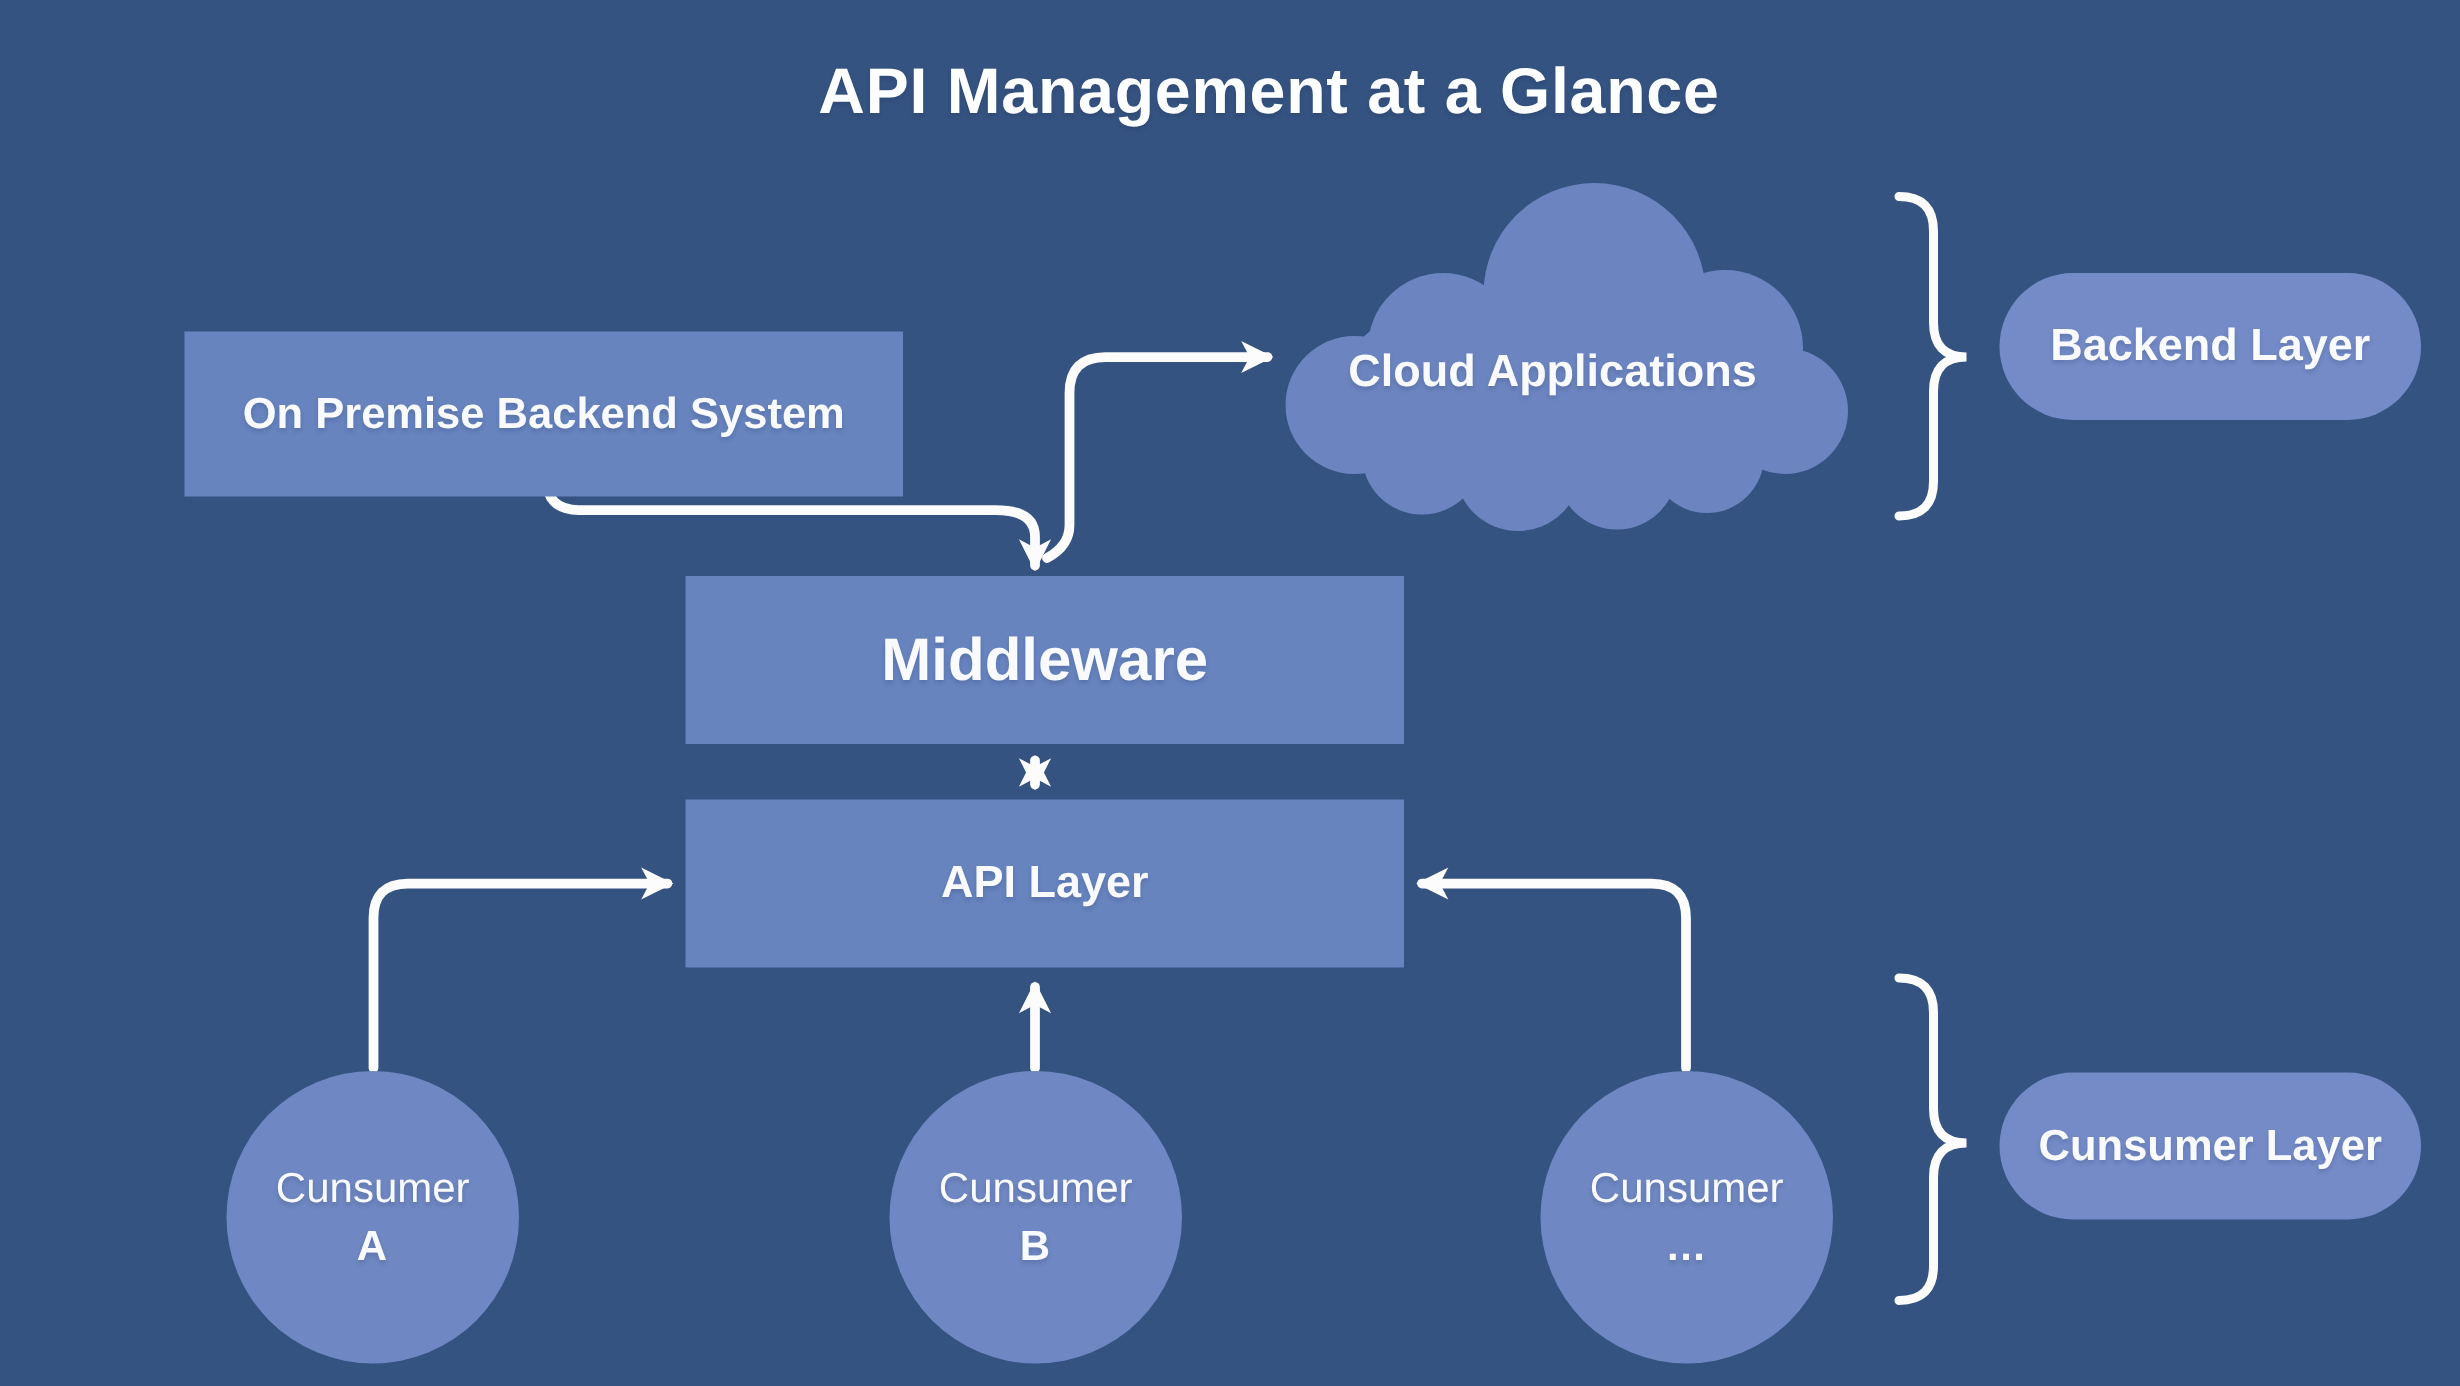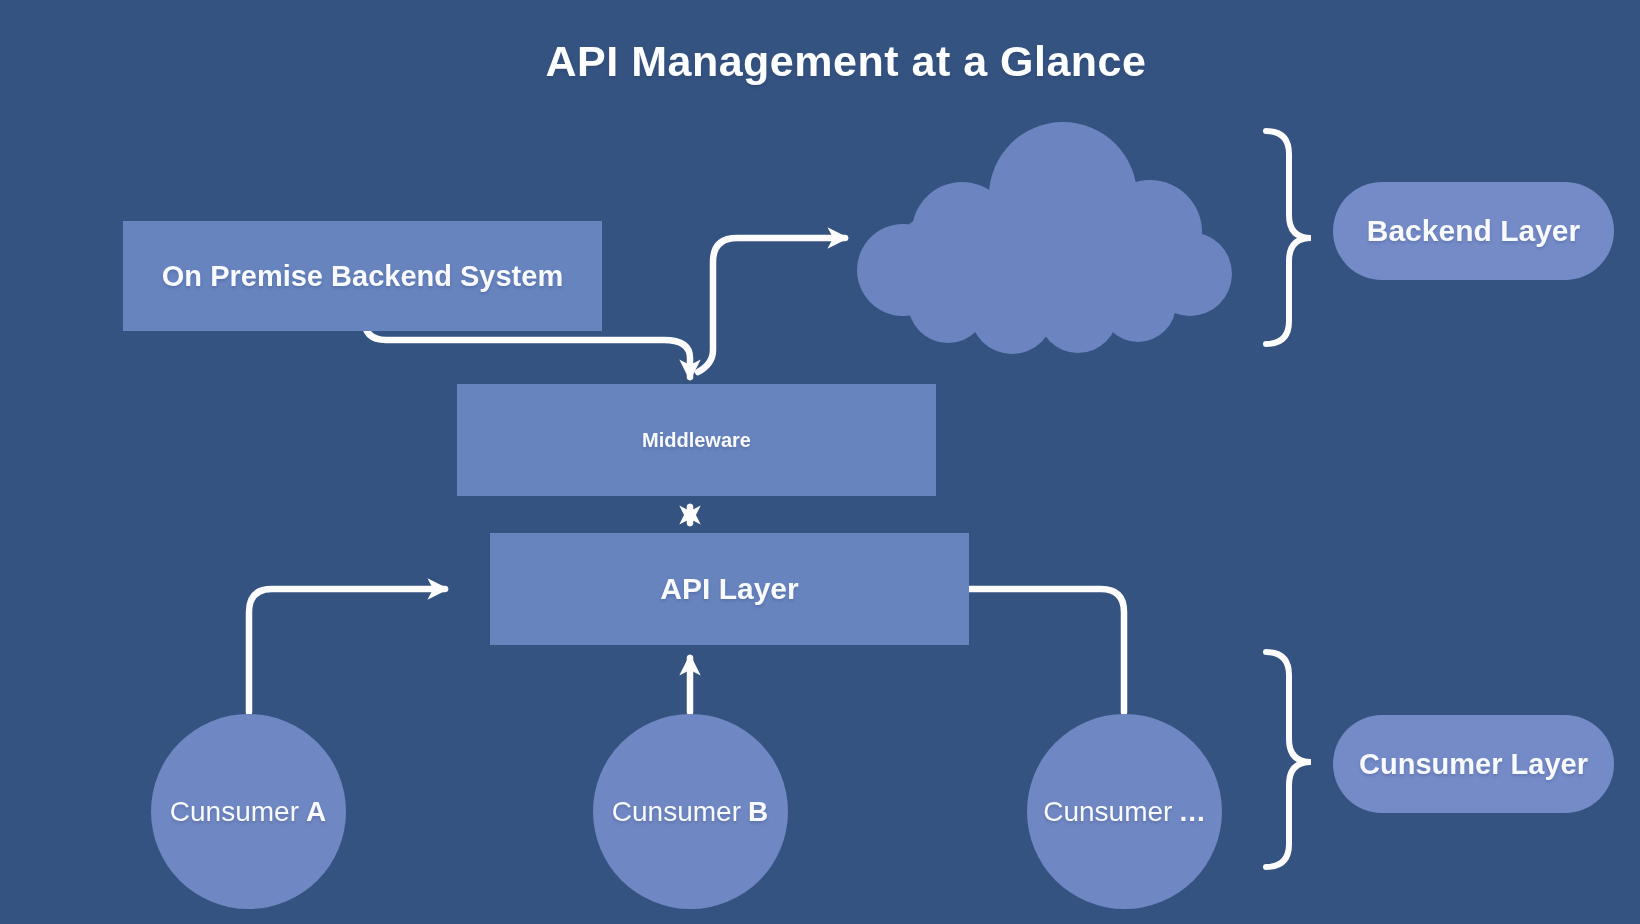--- a/index.html
+++ b/index.html
@@ -61,35 +61,36 @@
     position: absolute;
     display: flex;
     align-items: center;
     justify-content: center;
     text-align: center;
     font-weight: 700;
     text-shadow: 0 2px 3px rgba(20,35,70,0.18);
   }
   .rect-node { background: var(--c-box-fill, #6784BF); }
   #on-premise-box { left: 123px; top: 182px; width: 479px; height: 110px; font-size: 29px; margin-top: 39px; }
-  #middleware-box { left: 457px; top: 384px; width: 479px; height: 112px; font-size: 20px; }
-  #api-layer-box  { left: 457px; top: 533px; width: 479px; height: 112px; font-size: 30px; margin-left: 33px; }
+  #middleware-box { left: 457px; top: 384px; width: 479px; height: 112px; font-size: 40px; }
+  #api-layer-box  { left: 457px; top: 533px; width: 479px; height: 112px; font-size: 30px; }
 
   .pill-node {
     background: var(--c-pill-fill, #748BC8);
     border-radius: 50px;
     font-size: 30px;
   }
   #backend-layer-pill  { left: 1333px; top: 182px; width: 281px; height: 98px; }
   #consumer-layer-pill { left: 1333px; top: 715px; width: 281px; height: 98px; font-size: 29px; }
 
   .circle-node {
     width: 195px; height: 195px;
     border-radius: 50%;
     background: var(--c-circle-fill, #6F87C2);
+    flex-direction: column;
     gap: 7px;
     font-weight: 400;
     font-size: 28px;
   }
   #consumer-a-circle   { left: 151px;  top: 714px; }
   #consumer-b-circle   { left: 593px;  top: 714px; }
   #consumer-etc-circle { left: 1027px; top: 714px; }
   .circle-sub { font-weight: 700; font-size: 28px; letter-spacing: 1px; }
 
   #cloud-label {
@@ -143,20 +144,21 @@
 
     <path class="brace" d="M 1266,652 Q 1289,652 1289,675 L 1289,739 Q 1289,762 1311,762 Q 1289,762 1289,785 L 1289,844 Q 1289,867 1266,867"></path>
   </svg>
 
   <div class="diagram-title">API Management at a Glance</div>
 
   <div class="node rect-node" id="on-premise-box">
     <span>On Premise Backend System</span>
   </div>
 
+  <div id="cloud-label">Cloud Applications</div>
 
   <div class="node pill-node" id="backend-layer-pill">
     <span>Backend Layer</span>
   </div>
 
   <div class="node rect-node" id="middleware-box">
     <span>Middleware</span>
   </div>
 
   <div class="node rect-node" id="api-layer-box">

